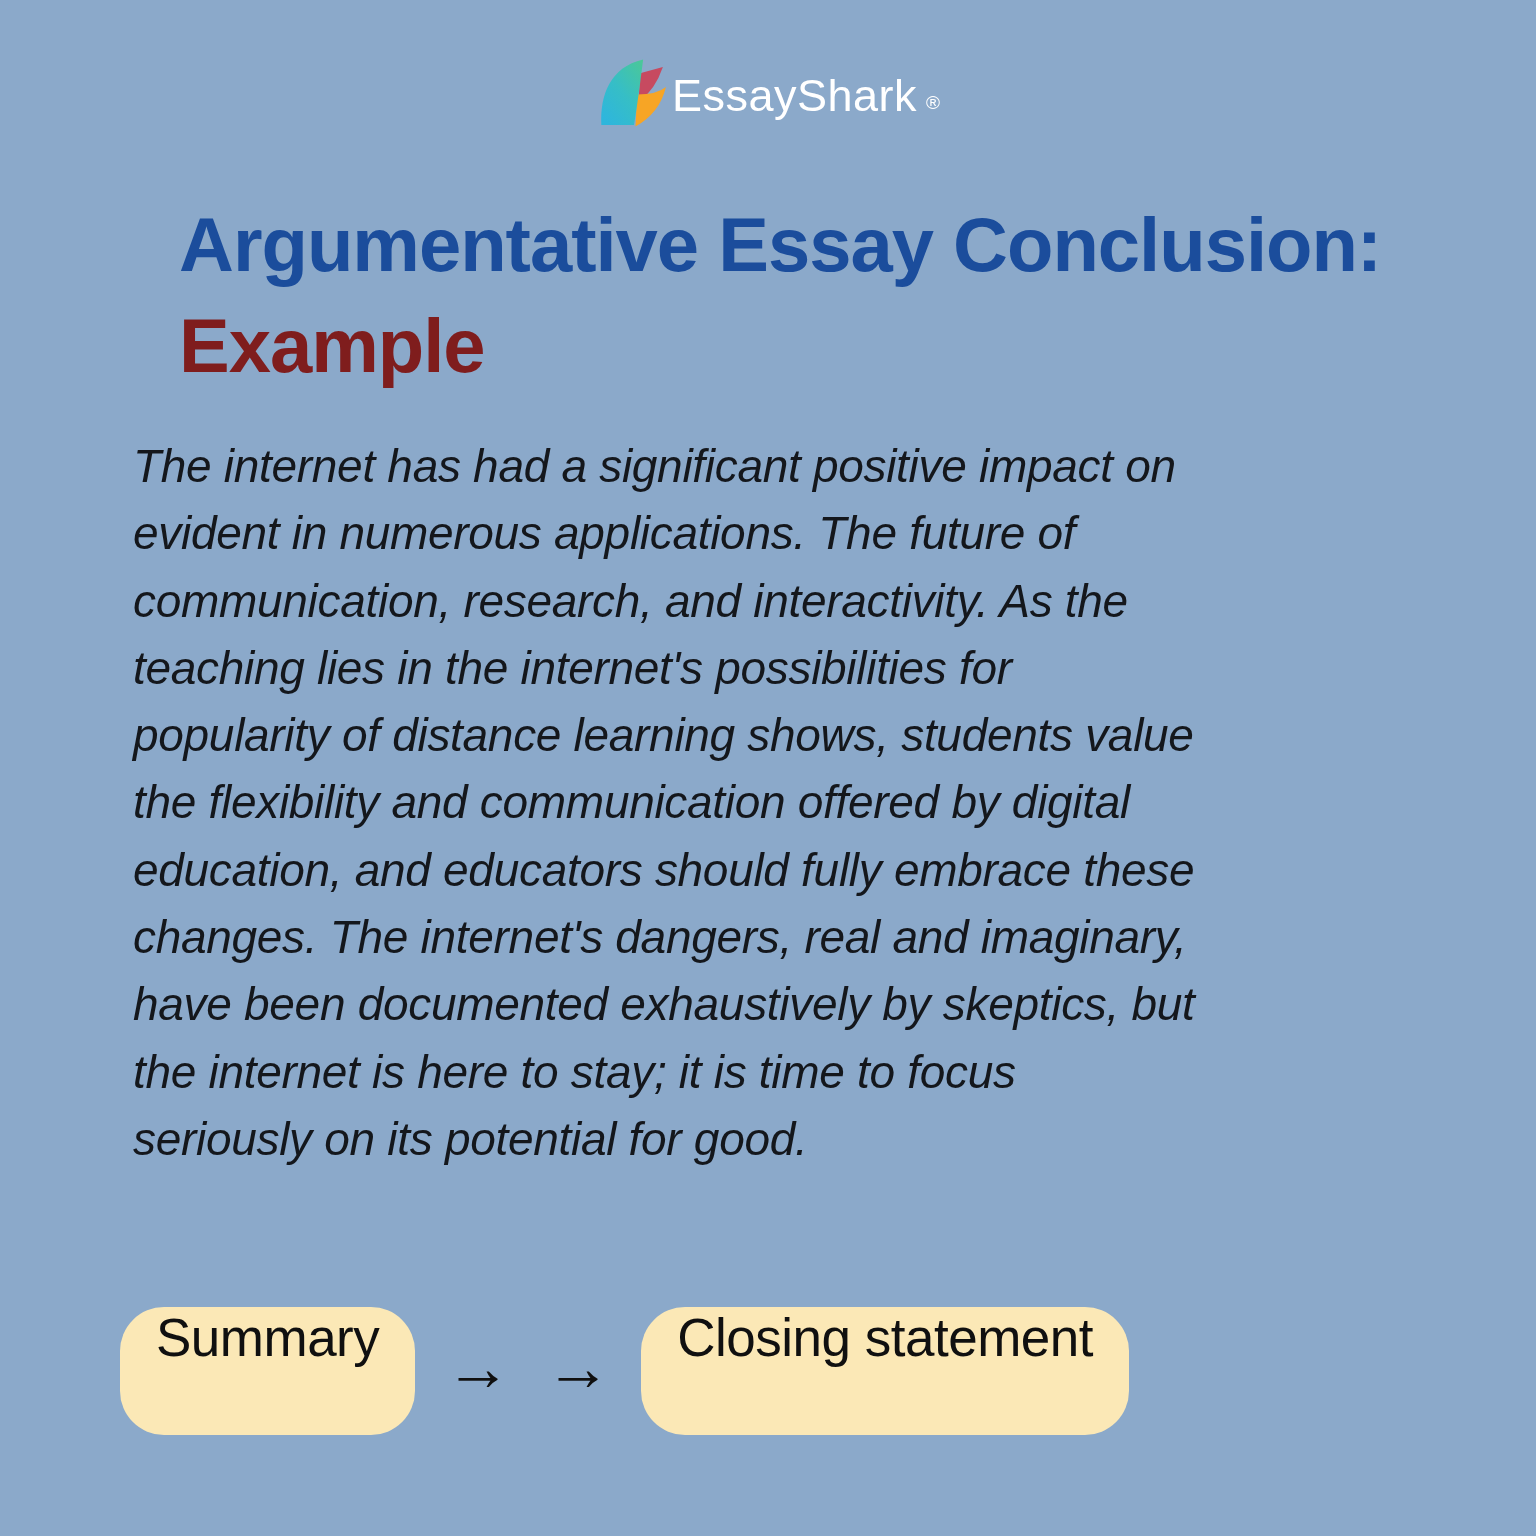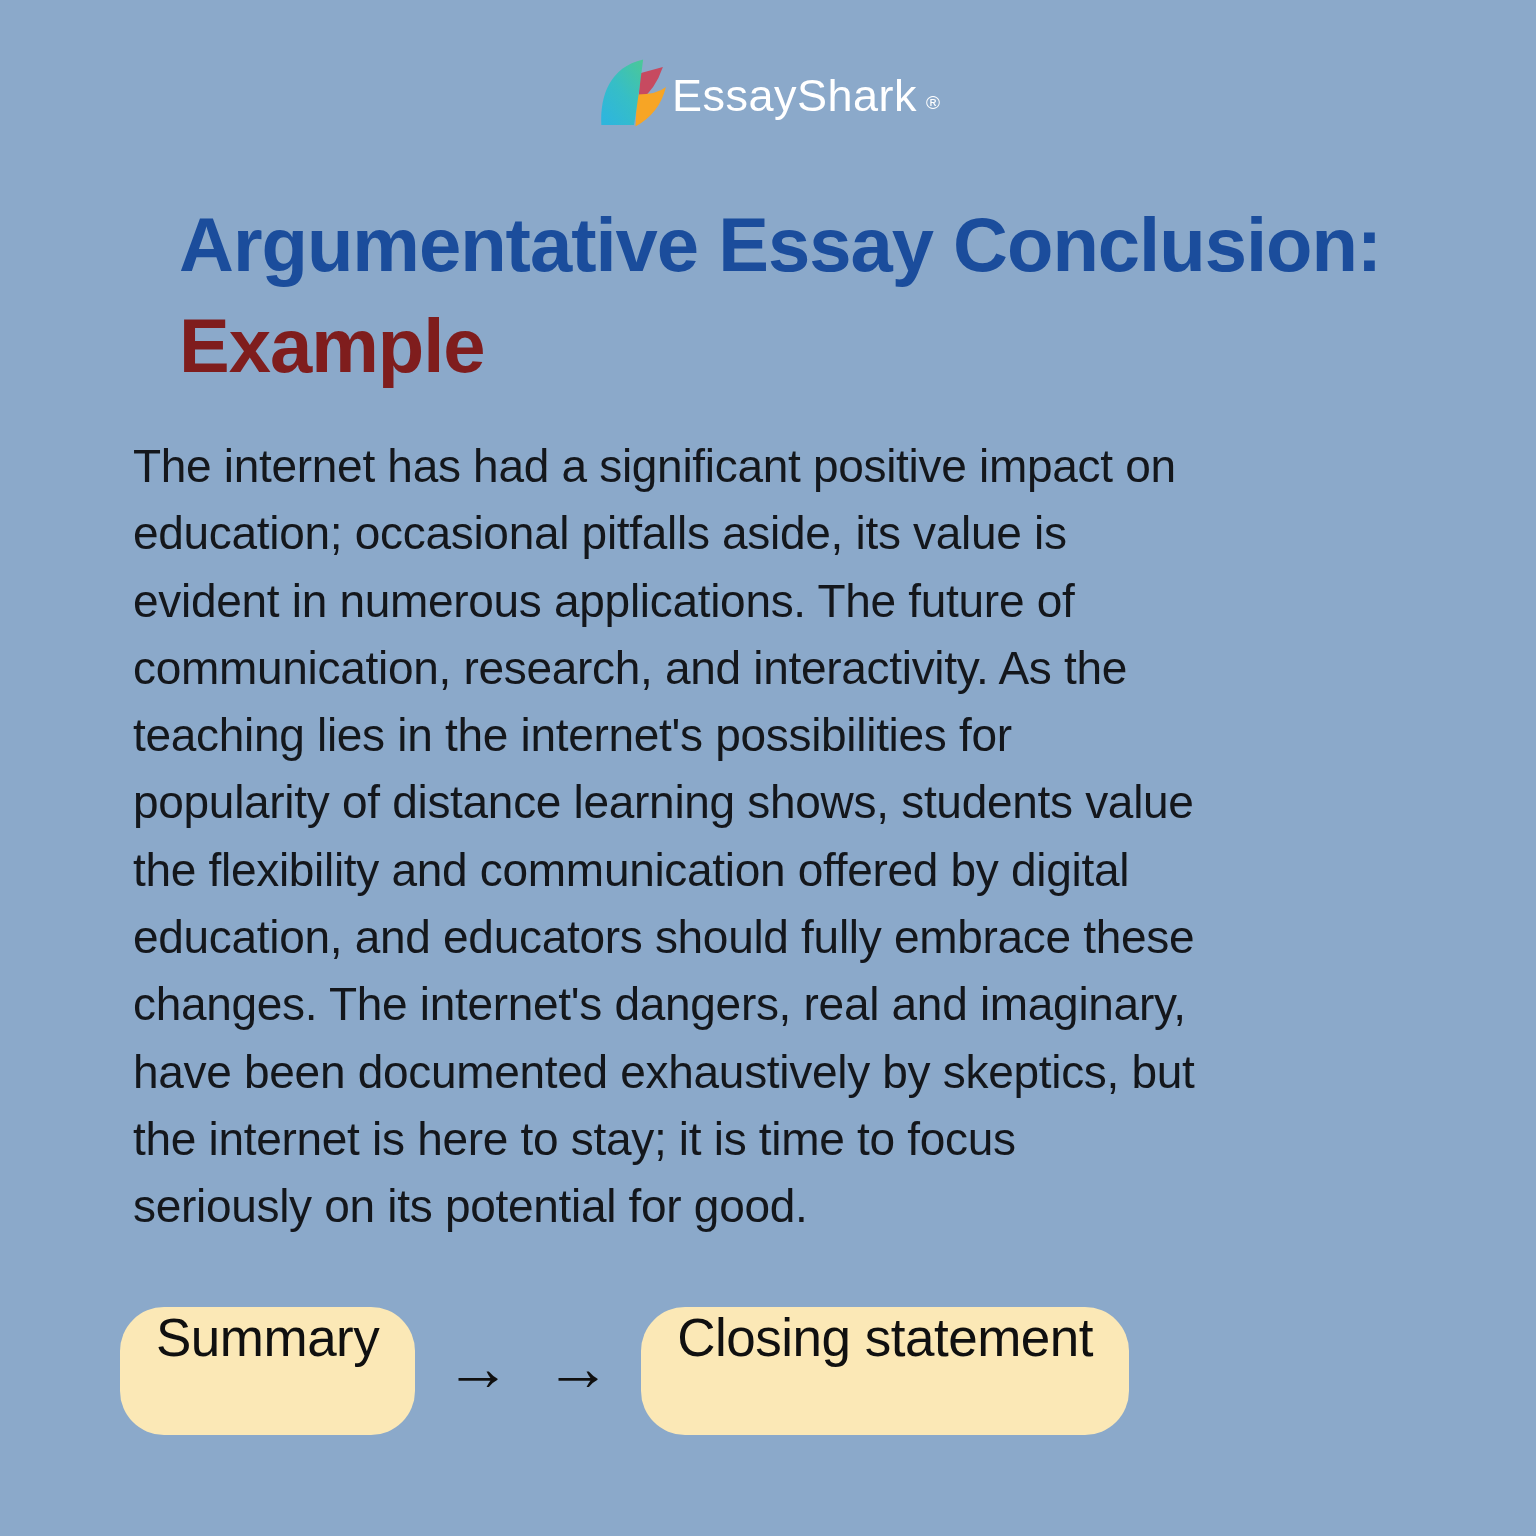--- a/index.html
+++ b/index.html
@@ -64,20 +64,21 @@
 
   
   .body-block {
     position: absolute;
     left: 133px;
     top: 433px;
     font-size: 46px;
     line-height: 67.3px;
     color: #14171C;
     letter-spacing: -0.3px;
+    font-style: italic;
   }
   .body-line { white-space: nowrap; }
 
   
   .flow-row {
     position: absolute;
     left: 120px;
     top: 1307px;
     display: flex;
     align-items: center;
@@ -127,21 +128,20 @@
     <span class="registered-mark">®</span>
   </div>
 
   <div class="title-block">
     <div class="title-line-1">Argumentative Essay Conclusion:</div>
     <div class="title-line-2">Example</div>
   </div>
 
   <div class="body-block">
     <div class="body-line">The internet has had a significant positive impact on</div>
-    <div class="body-line">education; occasional pitfalls aside, its value is</div>
     <div class="body-line">evident in numerous applications. The future of</div>
     <div class="body-line">communication, research, and interactivity. As the</div>
     <div class="body-line">teaching lies in the internet's possibilities for</div>
     <div class="body-line">popularity of distance learning shows, students value</div>
     <div class="body-line">the flexibility and communication offered by digital</div>
     <div class="body-line">education, and educators should fully embrace these</div>
     <div class="body-line">changes. The internet's dangers, real and imaginary,</div>
     <div class="body-line">have been documented exhaustively by skeptics, but</div>
     <div class="body-line">the internet is here to stay; it is time to focus</div>
     <div class="body-line">seriously on its potential for good.</div>

